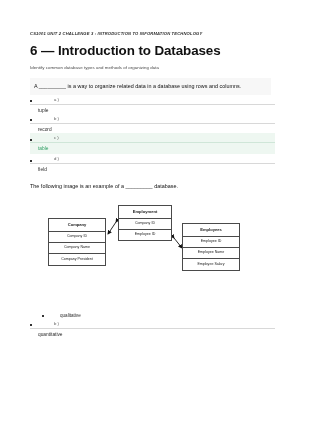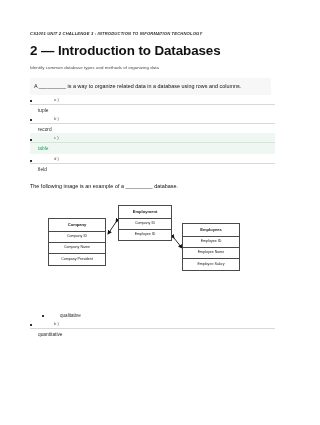--- a/index.html
+++ b/index.html
@@ -185,21 +185,21 @@
   }
 </style>
 </head>
 <body>
 
 <div class="page">
   <div class="content">
 
     <div class="course-header">CS1001 UNIT 2 CHALLENGE 3 : INTRODUCTION TO INFORMATION TECHNOLOGY</div>
 
-    <div class="page-title">2 — Introduction to Databases</div>
+    <div class="page-title">6 — Introduction to Databases</div>
 
     <div class="subtitle">Identify common database types and methods of organizing data</div>
 
     <div class="question-block">
       <div class="question-text">A _________ is a way to organize related data in a database using rows and columns.</div>
     </div>
 
     <div class="options">
 
       <div class="option">

